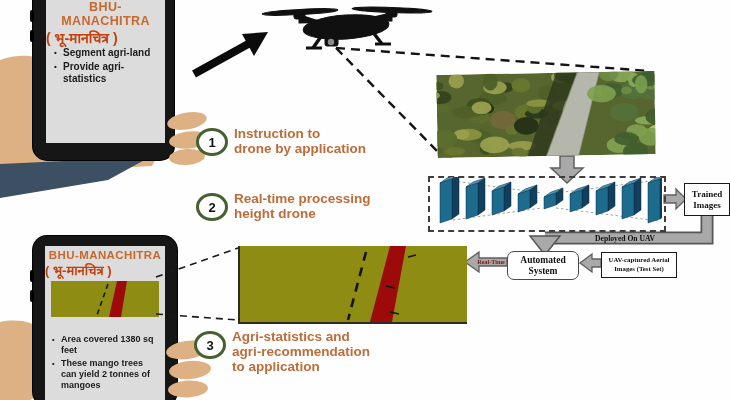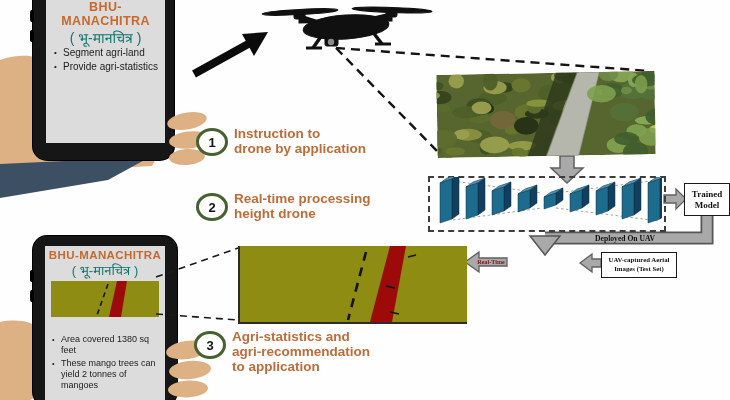--- a/index.html
+++ b/index.html
@@ -6,22 +6,22 @@
   #canvas{position:relative;width:730px;height:400px;background:#fefefe;overflow:hidden;
           font-family:"Liberation Sans",sans-serif;}
   .abs{position:absolute;}
   svg{display:block;}
 
   
   .phone{position:absolute;background:#161616;border-radius:14px;box-shadow:0 0 0 1px #000;}
   .screen{position:absolute;background:#dcdcdc;overflow:hidden;}
   .side-btn{position:absolute;width:4px;background:#000;border-radius:2px;}
   .app-title{font-weight:bold;color:#c8682c;text-align:center;letter-spacing:.4px;}
-  .app-sub{font-weight:normal;color:#0f766e;text-align:center;}
-  .bullets{position:absolute;color:#1c1c1c;font-weight:normal;}
+  .app-sub{font-weight:bold;color:#c2410c;}
+  .bullets{position:absolute;color:#1c1c1c;font-weight:bold;}
   .bullets .b{position:relative;padding-left:10px;}
   .bullets .b::before{content:"•";position:absolute;left:1px;top:0;font-size:.8em;}
 
   
   .badge{position:absolute;width:26px;height:22px;border:3.5px solid #47602f;border-radius:50%;
          background:#fff;color:#111;font-weight:bold;font-size:13px;display:flex;
          align-items:center;justify-content:center;}
   .stext{position:absolute;color:#bd6c3a;font-weight:bold;font-size:13.5px;line-height:15px;
          white-space:pre-line;}
 
@@ -204,24 +204,26 @@
         <polygon points="192,10 199,5 211,1 204,6" fill="#4b94b5"></polygon>
         <polygon points="204,6 211,1 211,33 204,38" fill="#123f5d"></polygon>
         <polygon points="192,10 204,6 204,38 192,42" fill="#1d6c8e"></polygon>
         <polygon points="218,6 225,1 237,-3 230,2" fill="#4b94b5"></polygon>
         <polygon points="230,2 237,-3 237,37 230,42" fill="#123f5d"></polygon>
         <polygon points="218,6 230,2 230,42 218,46" fill="#1d6c8e"></polygon>
       </g>
   </svg>
 
   <div class="serifbox" style="left:684px;top:183px;width:44px;height:31px;border:1.6px solid #1a1a1a;font-size:9px;line-height:10.5px;">Trained
-Model</div>
+Images</div>
 
   <div class="pipe-label" style="left:570px;top:233.5px;width:110px;text-align:center;font-size:7.6px;">Deployed On UAV</div>
 
+  <div class="serifbox" style="left:507px;top:251px;width:70px;height:27px;border:1.6px solid #4a4a4a;border-radius:7px;font-size:9.5px;line-height:11px;">Automated
+System</div>
 
   <div class="serifbox" style="left:601px;top:252px;width:74px;height:24px;border:1.3px solid #1a1a1a;font-size:6.8px;line-height:8.6px;">UAV-captured Aerial
 Images (Test Set)</div>
 
   <div class="pipe-label" style="left:474px;top:258px;width:34px;font-size:6.2px;color:#7d1616;text-align:center;">Real-Time</div>
 
   <div class="seg" style="left:238px;top:246px;width:227px;height:76px;border-left:2px solid #2c2c2c;border-bottom:2px solid #2c2c2c;">
     <svg width="227" height="76" viewBox="0 0 227 76">
       <polygon points="150,0 166,0 152,76 130,76" fill="#9c0a0a"></polygon>
       <line x1="126" y1="6" x2="108" y2="74" stroke="#141414" stroke-width="2.6" stroke-dasharray="9 7"></line>

